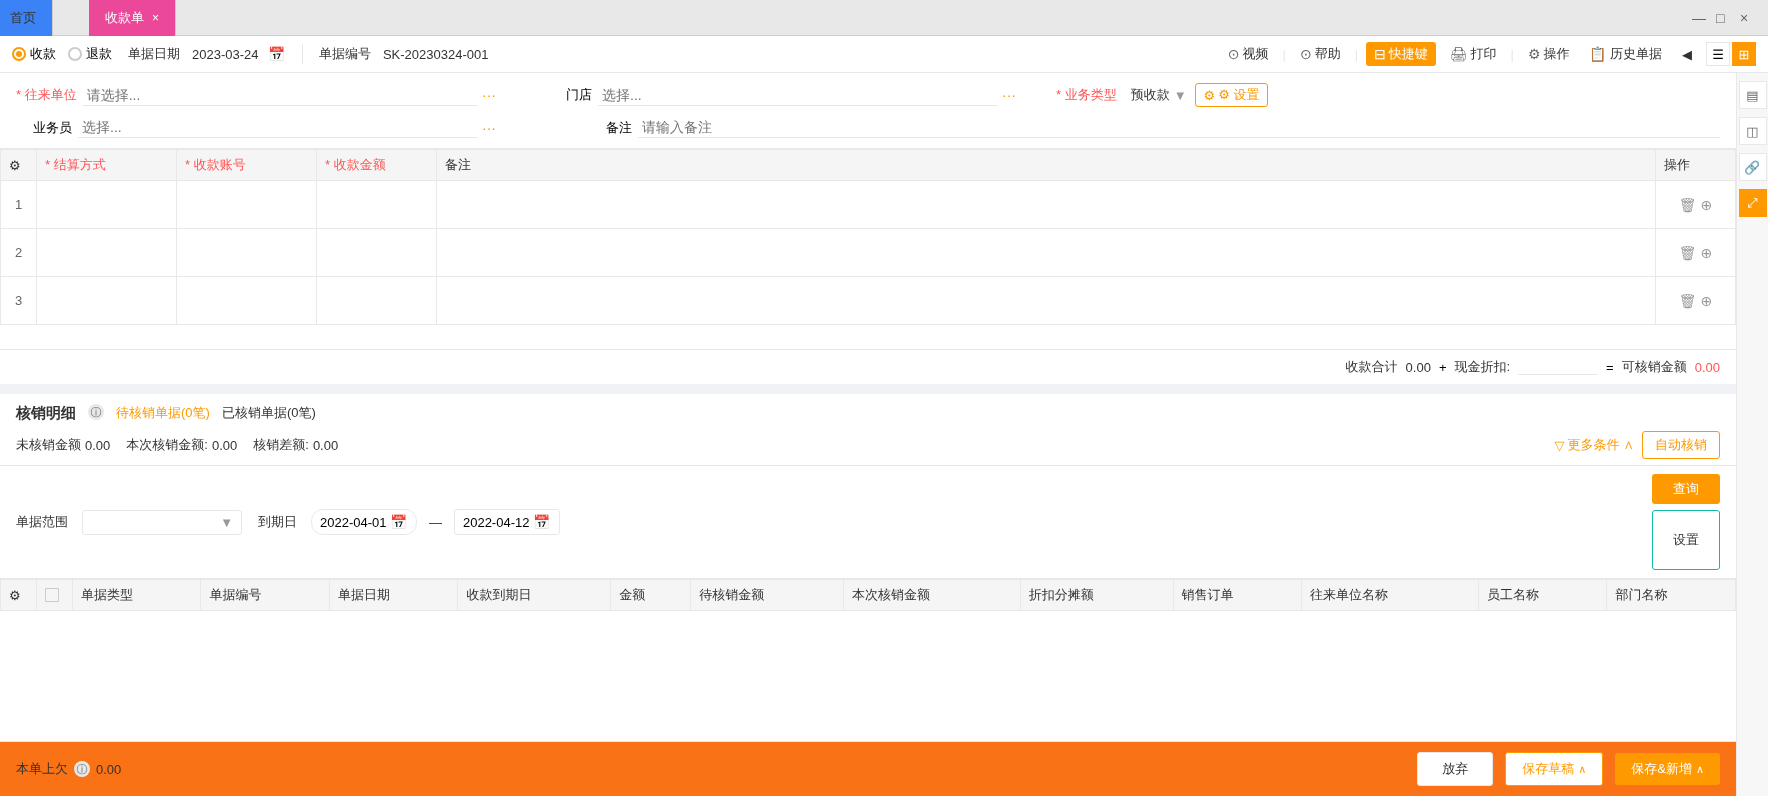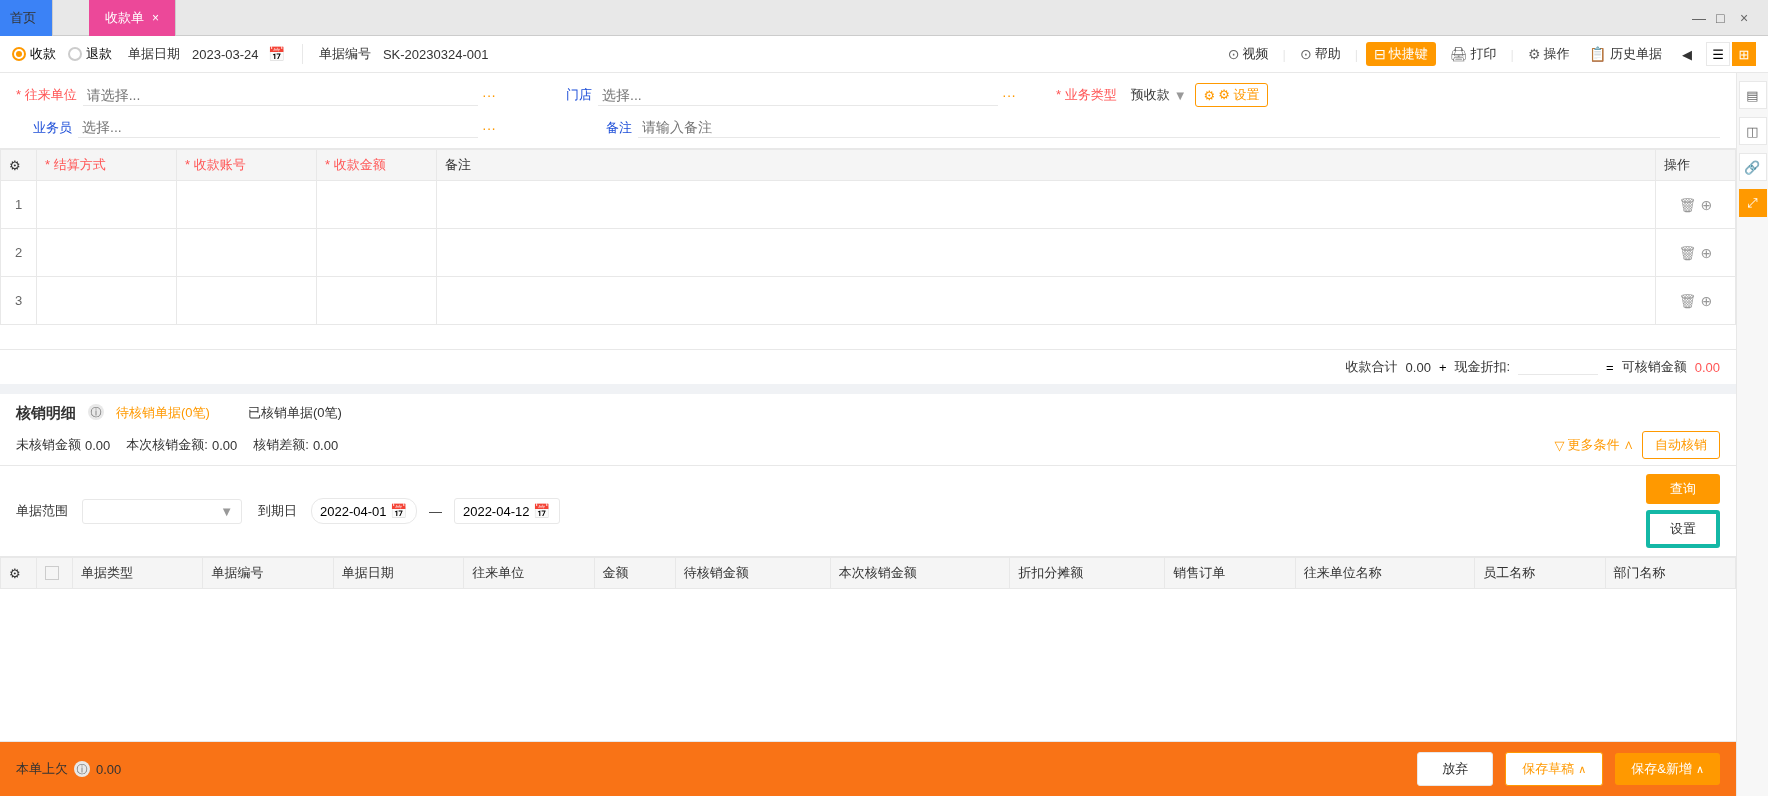--- a/index.html
+++ b/index.html
@@ -44,21 +44,21 @@
     .right-sidebar { width: 32px; background: #f7f7f7; border-left: 1px solid #e8e8e8; display: flex; flex-direction: column; align-items: center; padding-top: 8px; gap: 8px; }
     .sidebar-icon { width: 28px; height: 28px; display: flex; align-items: center; justify-content: center; cursor: pointer; font-size: 14px; color: #666; border: 1px solid #e8e8e8; background: #fff; }
     .sidebar-icon.orange { background: #f90; color: #fff; border-color: #f90; }
 
     
     .form-area { padding: 10px 16px; border-bottom: 1px solid #e8e8e8; background: #fff; }
     .form-row { display: flex; align-items: center; gap: 0; margin-bottom: 10px; }
     .form-row:last-child { margin-bottom: 0; }
     .form-field { display: flex; align-items: center; flex: 1; }
     .form-field-label { color: #f55; font-size: 13px; white-space: nowrap; margin-right: 6px; min-width: 56px; text-align: right; }
-    .form-field-label.optional { color: #1d4ed8; }
+    .form-field-label.optional { color: #000000; }
     .form-input { border: none; border-bottom: 1px solid #e8e8e8; padding: 2px 4px; flex: 1; color: #999; font-size: 14px; outline: none; min-width: 100px; }
     .form-more { color: #f90; cursor: pointer; font-size: 14px; margin-left: 4px; }
     .form-select-value { color: #333; font-size: 13px; }
     .form-select-arrow { color: #999; cursor: pointer; margin-left: 4px; }
     .form-btn-set { color: #f90; cursor: pointer; font-size: 13px; border: 1px solid #f90; padding: 2px 8px; border-radius: 3px; margin-left: 8px; display: flex; align-items: center; gap: 3px; }
 
     
     .table-area { flex: 1; overflow: auto; }
     .data-table { width: 100%; border-collapse: collapse; }
     .data-table th { background: #f5f5f5; border: 1px solid #e8e8e8; padding: 6px 8px; text-align: left; font-weight: normal; color: #333; font-size: 13px; white-space: nowrap; }
@@ -83,41 +83,41 @@
     
     .section-sep { height: 10px; background: #f0f2f5; }
 
     
     .hx-section { background: #fff; flex: 1; display: flex; flex-direction: column; overflow: hidden; }
     .hx-header { padding: 10px 16px 6px; border-bottom: 1px solid #e8e8e8; }
     .hx-title-row { display: flex; align-items: flex-start; gap: 12px; margin-bottom: 8px; }
     .hx-title { font-size: 15px; font-weight: bold; color: #333; }
     .hx-info-icon { width: 16px; height: 16px; border-radius: 50%; background: #e8e8e8; display: inline-flex; align-items: center; justify-content: center; font-size: 11px; color: #666; cursor: pointer; }
     .hx-tab { color: #f90; cursor: pointer; font-size: 13px; }
-    .hx-tab.inactive { color: #333; margin-left: 26px; }
+    .hx-tab.inactive { color: #333; }
     .hx-summary-row { display: flex; align-items: center; gap: 16px; font-size: 13px; color: #333; }
     .hx-summary-item { display: flex; align-items: center; gap: 4px; }
     .hx-summary-label { color: #333; }
     .hx-summary-value { color: #333; }
     .hx-right { margin-left: auto; display: flex; align-items: center; gap: 8px; }
     .filter-btn { display: flex; align-items: center; gap: 3px; color: #f90; cursor: pointer; font-size: 13px; }
     .auto-btn { background: #fff; border: 1px solid #f90; color: #f90; padding: 4px 12px; border-radius: 3px; cursor: pointer; font-size: 13px; }
 
     
     .filter-row { display: flex; align-items: center; padding: 8px 16px; gap: 16px; border-bottom: 1px solid #e8e8e8; }
     .filter-field { display: flex; align-items: center; gap: 6px; }
     .filter-label { color: #333; font-size: 13px; white-space: nowrap; }
     .filter-select { border: 1px solid #e8e8e8; padding: 4px 8px; border-radius: 3px; font-size: 13px; display: flex; align-items: center; gap: 6px; min-width: 160px; cursor: pointer; }
     .filter-select-arrow { color: #999; margin-left: auto; }
     .filter-date { border: 1px solid #e8e8e8; padding: 4px 8px; border-radius: 3px; font-size: 13px; display: flex; align-items: center; gap: 4px; cursor: pointer; }
     .filter-date-icon { color: #999; font-size: 14px; }
     .filter-dash { color: #333; }
     .filter-right { margin-left: auto; display: flex; flex-direction: column; gap: 6px; }
     .query-btn { background: #f90; color: #fff; border: none; padding: 6px 20px; border-radius: 3px; cursor: pointer; font-size: 13px; }
-    .set-btn { background: #fff; border: 4px solid #14b8a6; color: #333; padding: 6px 20px; border-radius: 3px; cursor: pointer; font-size: 13px; }
+    .set-btn { background: #fff; border: 1px solid #14b8a6; color: #333; padding: 20px 20px; border-radius: 3px; cursor: pointer; font-size: 13px; }
 
     
     .bottom-table-area { flex: 1; overflow: auto; }
     .bottom-table { width: 100%; border-collapse: collapse; }
     .bottom-table th { background: #f5f5f5; border: 1px solid #e8e8e8; padding: 6px 8px; text-align: left; font-weight: normal; color: #333; font-size: 13px; white-space: nowrap; }
     .th-checkbox { width: 36px; text-align: center; }
     .checkbox { width: 14px; height: 14px; border: 1px solid #ccc; cursor: pointer; display: flex; align-items: center; justify-content: center; }
 
     
     .footer { display: flex; align-items: center; padding: 10px 16px; border-top: 1px solid #e8e8e8; background: #f97316; }
@@ -388,21 +388,21 @@
           <table class="bottom-table">
             <thead>
               <tr>
                 <th class="th-gear"><span>⚙</span></th>
                 <th class="th-checkbox">
                   <div class="checkbox"></div>
                 </th>
                 <th><span>单据类型</span></th>
                 <th><span>单据编号</span></th>
                 <th><span>单据日期</span></th>
-                <th><span>往来单位</span></th>
+                <th><span>收款到期日</span></th>
                 <th><span>金额</span></th>
                 <th><span>待核销金额</span></th>
                 <th><span>本次核销金额</span></th>
                 <th><span>折扣分摊额</span></th>
                 <th><span>销售订单</span></th>
                 <th><span>往来单位名称</span></th>
                 <th><span>员工名称</span></th>
                 <th><span>部门名称</span></th>
               </tr>
             </thead>

